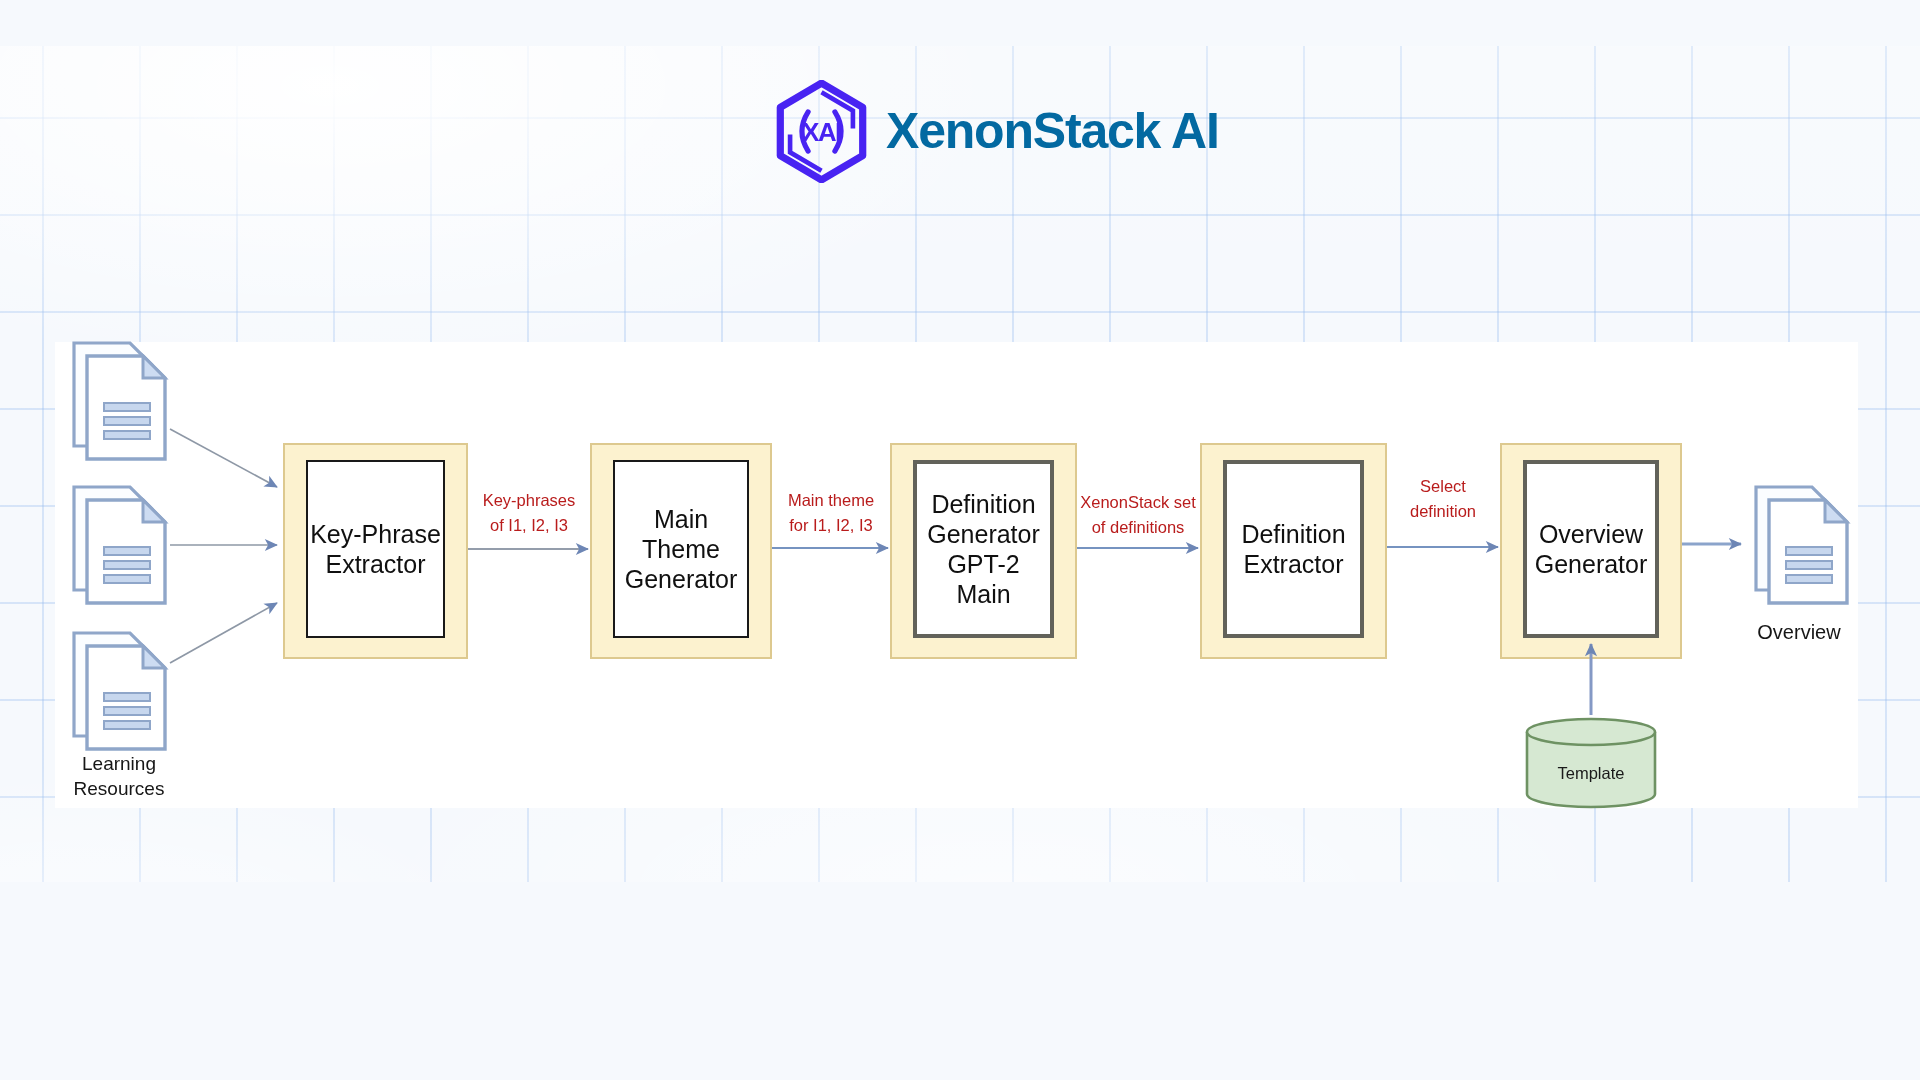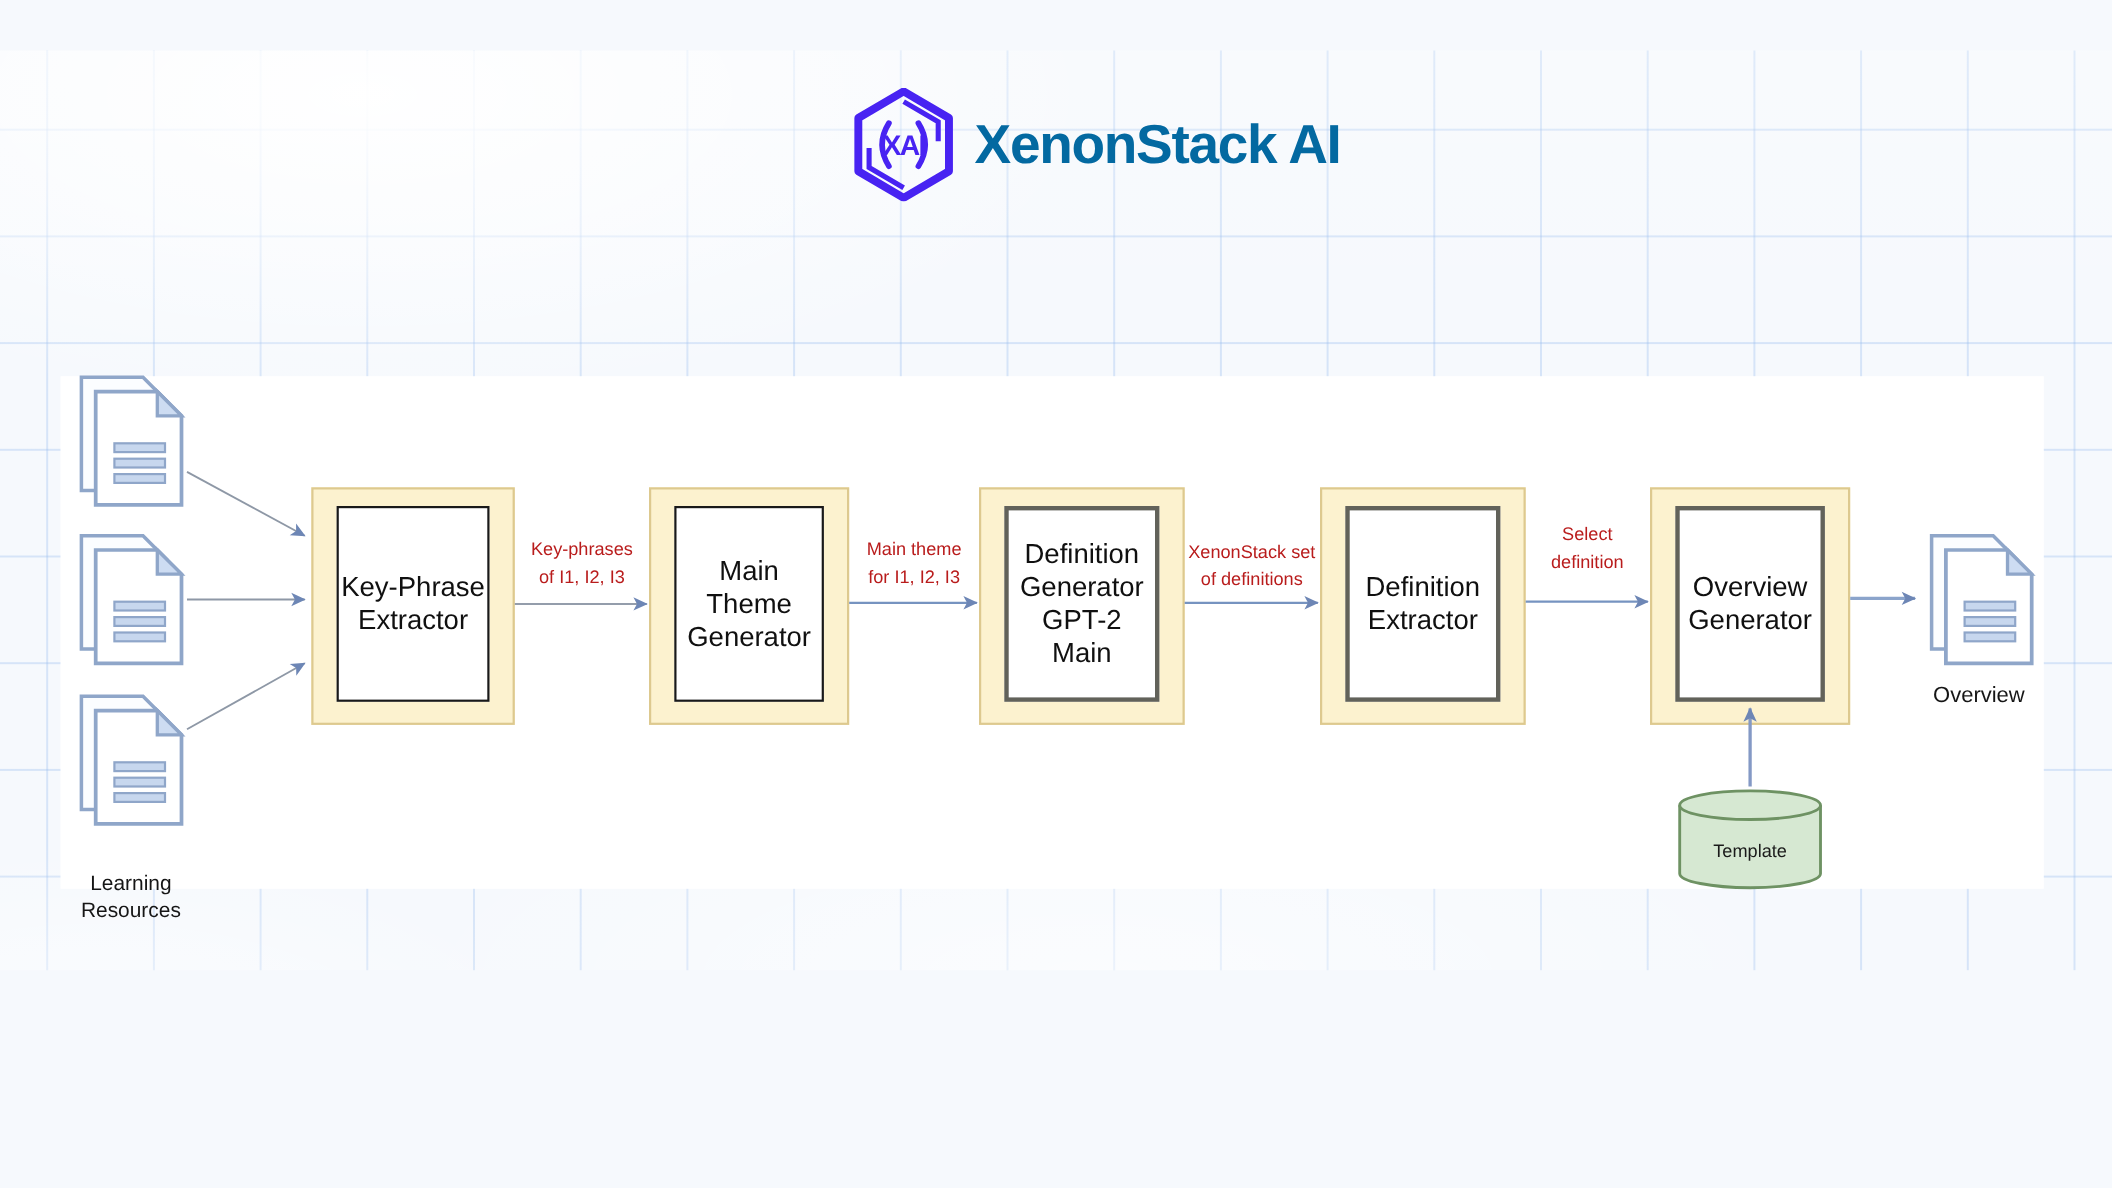--- a/index.html
+++ b/index.html
@@ -43,21 +43,21 @@
     display:flex;flex-direction:column;justify-content:center;align-items:center;
     font-size:25px;line-height:30px;color:#101010;text-align:center;
   }
   .node.gray .inner{border:4.5px solid #62625a;}
   
   .edge-label{
     position:absolute;width:170px;transform:translateX(-50%);text-align:center;
     font-size:16.5px;line-height:25px;color:#b91c1c;
   }
   .io-label{position:absolute;text-align:center;color:#161616;}
-  .lr-label{left:34px;top:745px;width:170px;font-size:19px;line-height:25px;}
+  .lr-label{left:34px;top:705px;width:170px;font-size:19px;line-height:25px;}
   .ov-label{left:1716px;top:574px;width:166px;font-size:20px;line-height:25px;}
   .doc{position:absolute;width:106px;height:122px;}
   .cyl{position:absolute;left:1525px;top:671px;width:132px;height:92px;}
   .connectors{position:absolute;inset:0;pointer-events:none;}
 </style>
 </head>
 <body>
 
 <div class="page">
   <div class="grid"></div>

